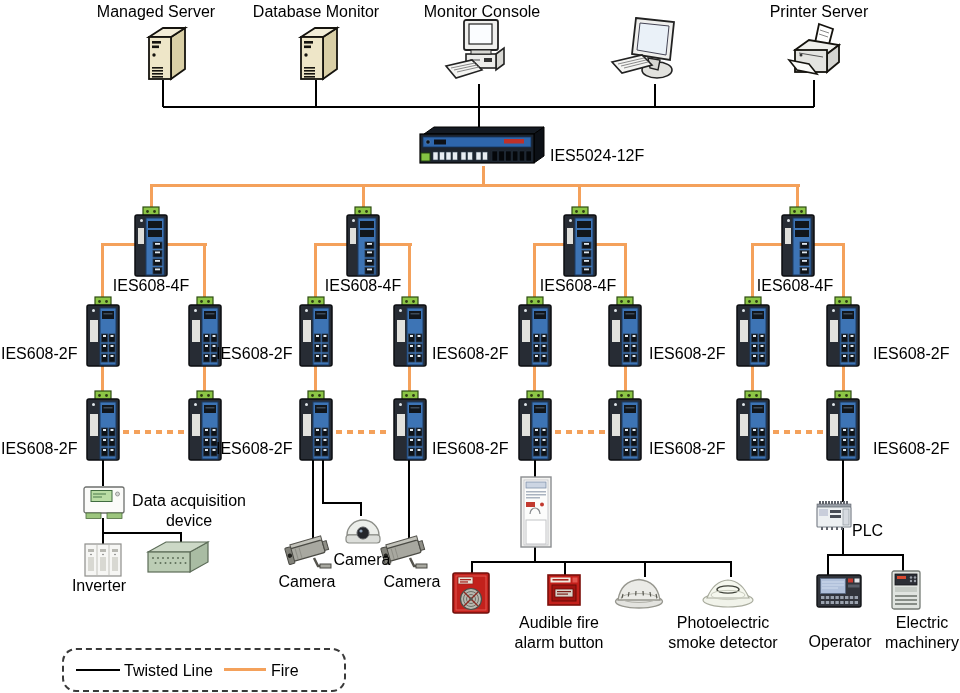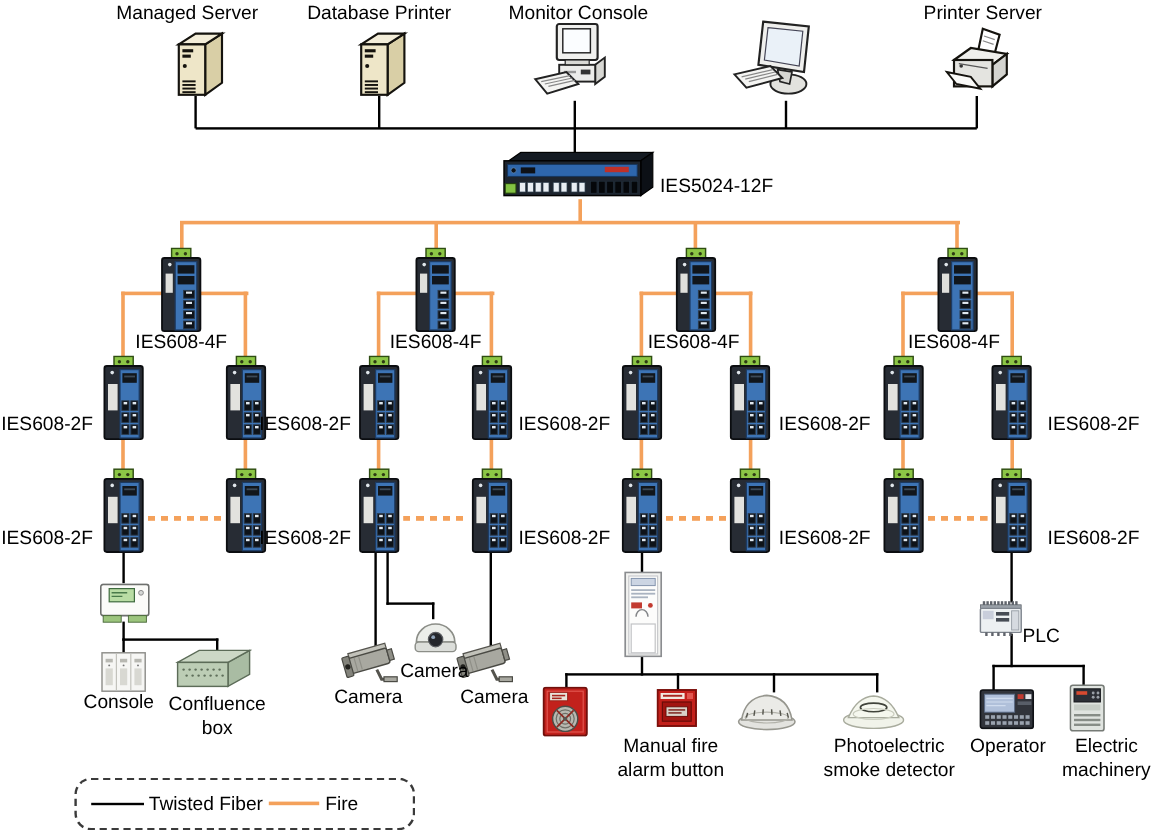--- a/index.html
+++ b/index.html
@@ -528,21 +528,21 @@
       <use href="#sy-plc"></use>
     </svg>
   <svg class="ic" style="left:816px;top:574px;width:46px;height:34px">
       <use href="#sy-hmi"></use>
     </svg>
   <svg class="ic" style="left:891px;top:570px;width:30px;height:40px">
       <use href="#sy-vfd"></use>
     </svg>
 
   <div class="lbl ctr" style="left:156px;top:2px">Managed Server</div>
-  <div class="lbl ctr" style="left:316px;top:2px">Database Printer</div>
+  <div class="lbl ctr" style="left:316px;top:2px">Database Monitor</div>
   <div class="lbl ctr" style="left:482px;top:2px">Monitor Console</div>
   <div class="lbl ctr" style="left:819px;top:2px">Printer Server</div>
 
   <div class="lbl" style="left:550px;top:146px">IES5024-12F</div>
 
   <div class="lbl ctr" style="left:151px;top:276px">IES608-4F</div>
   <div class="lbl ctr" style="left:363px;top:276px">IES608-4F</div>
   <div class="lbl ctr" style="left:578px;top:276px">IES608-4F</div>
   <div class="lbl ctr" style="left:795px;top:276px">IES608-4F</div>
 
@@ -551,31 +551,31 @@
   <div class="lbl" style="left:432px;top:344px">IES608-2F</div>
   <div class="lbl" style="left:649px;top:344px">IES608-2F</div>
   <div class="lbl" style="left:873px;top:344px">IES608-2F</div>
 
   <div class="lbl" style="left:1px;top:439px">IES608-2F</div>
   <div class="lbl" style="left:216px;top:439px">IES608-2F</div>
   <div class="lbl" style="left:432px;top:439px">IES608-2F</div>
   <div class="lbl" style="left:649px;top:439px">IES608-2F</div>
   <div class="lbl" style="left:873px;top:439px">IES608-2F</div>
 
-  <div class="lbl ctr" style="left:99px;top:576px">Console</div>
-  <div class="lbl ctr" style="left:181px;top:578px;width:95px">Confluence box</div>
+  <div class="lbl ctr" style="left:189px;top:491px;width:122px">Data acquisition device</div>
+  <div class="lbl ctr" style="left:99px;top:576px">Inverter</div>
   <div class="lbl ctr" style="left:362px;top:550px">Camera</div>
   <div class="lbl ctr" style="left:307px;top:572px">Camera</div>
   <div class="lbl ctr" style="left:412px;top:572px">Camera</div>
-  <div class="lbl ctr" style="left:559px;top:613px;width:105px">Manual fire alarm button</div>
-  <div class="lbl ctr" style="left:741px;top:613px;width:125px">Photoelectric smoke detector</div>
+  <div class="lbl ctr" style="left:559px;top:613px;width:105px">Audible fire alarm button</div>
+  <div class="lbl ctr" style="left:723px;top:613px;width:125px">Photoelectric smoke detector</div>
   <div class="lbl" style="left:852px;top:521px">PLC</div>
-  <div class="lbl ctr" style="left:840px;top:613px">Operator</div>
+  <div class="lbl ctr" style="left:840px;top:632px">Operator</div>
   <div class="lbl ctr" style="left:922px;top:613px;width:90px">Electric machinery</div>
 
   <div class="legend-box">
     <div class="ln tw" style="left:12px;top:19px;width:44px;height:2px"></div>
-    <div class="lbl" style="left:60px;top:11px">Twisted Fiber</div>
+    <div class="lbl" style="left:60px;top:11px">Twisted Line</div>
     <div class="ln fb" style="left:160px;top:18px;width:42px;height:3px"></div>
     <div class="lbl" style="left:207px;top:11px">Fire</div>
   </div>
 
 </div>
 
 </body></html>

